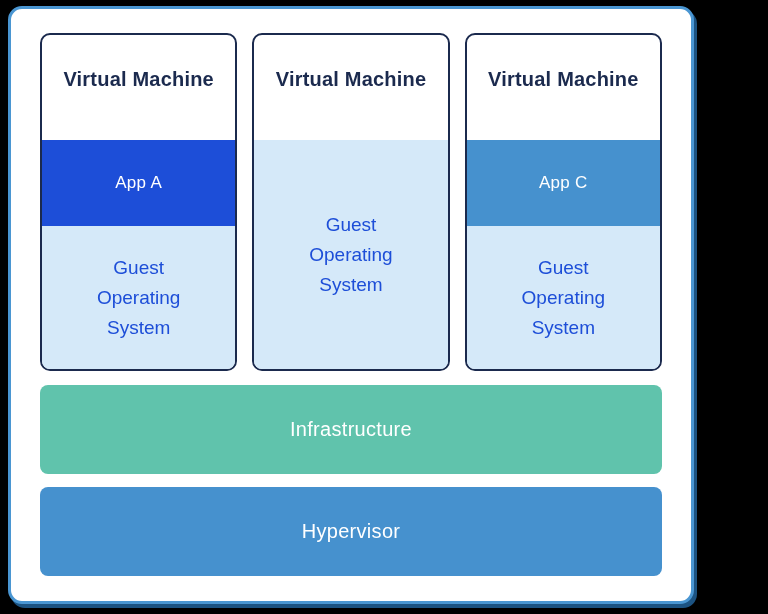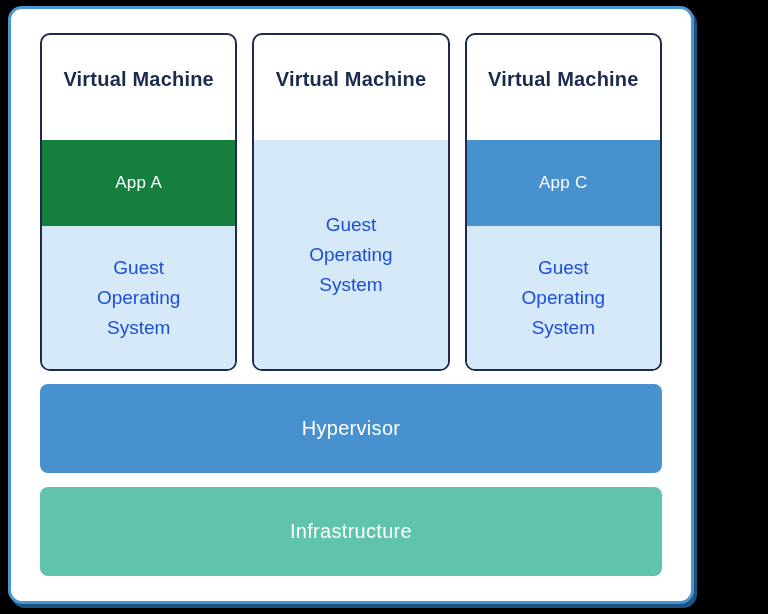--- a/index.html
+++ b/index.html
@@ -97,21 +97,21 @@
 </head>
 <body>
 
 <div class="canvas">
   <div class="card">
 
     <div class="vm-row">
 
       <div class="vm">
         <div class="vm-title">Virtual Machine</div>
-        <div class="vm-app" style="background: #15803d;">App A</div>
+        <div class="vm-app" style="background: #1d4ed8;">App A</div>
         <div class="vm-guest" style="background: rgb(213, 233, 249);">
           <span class="wrap">Guest Operating System</span>
         </div>
       </div>
 
       <div class="vm">
         <div class="vm-title">Virtual Machine</div>
         <div class="vm-guest" style="background: rgb(213, 233, 249);">
           <span class="wrap">Guest Operating System</span>
         </div>
@@ -120,17 +120,17 @@
       <div class="vm">
         <div class="vm-title">Virtual Machine</div>
         <div class="vm-app" style="background: rgb(70, 145, 206);">App C</div>
         <div class="vm-guest" style="background: rgb(213, 233, 249);">
           <span class="wrap">Guest Operating System</span>
         </div>
       </div>
 
     </div>
 
+    <div class="bar bar-infrastructure" style="background: rgb(96, 195, 172);">Infrastructure</div>
     <div class="bar bar-hypervisor" style="background: rgb(70, 145, 206);">Hypervisor</div>
-    <div class="bar bar-infrastructure" style="background: rgb(96, 195, 172);">Infrastructure</div>
 
   </div>
 </div>
 
 </body></html>

